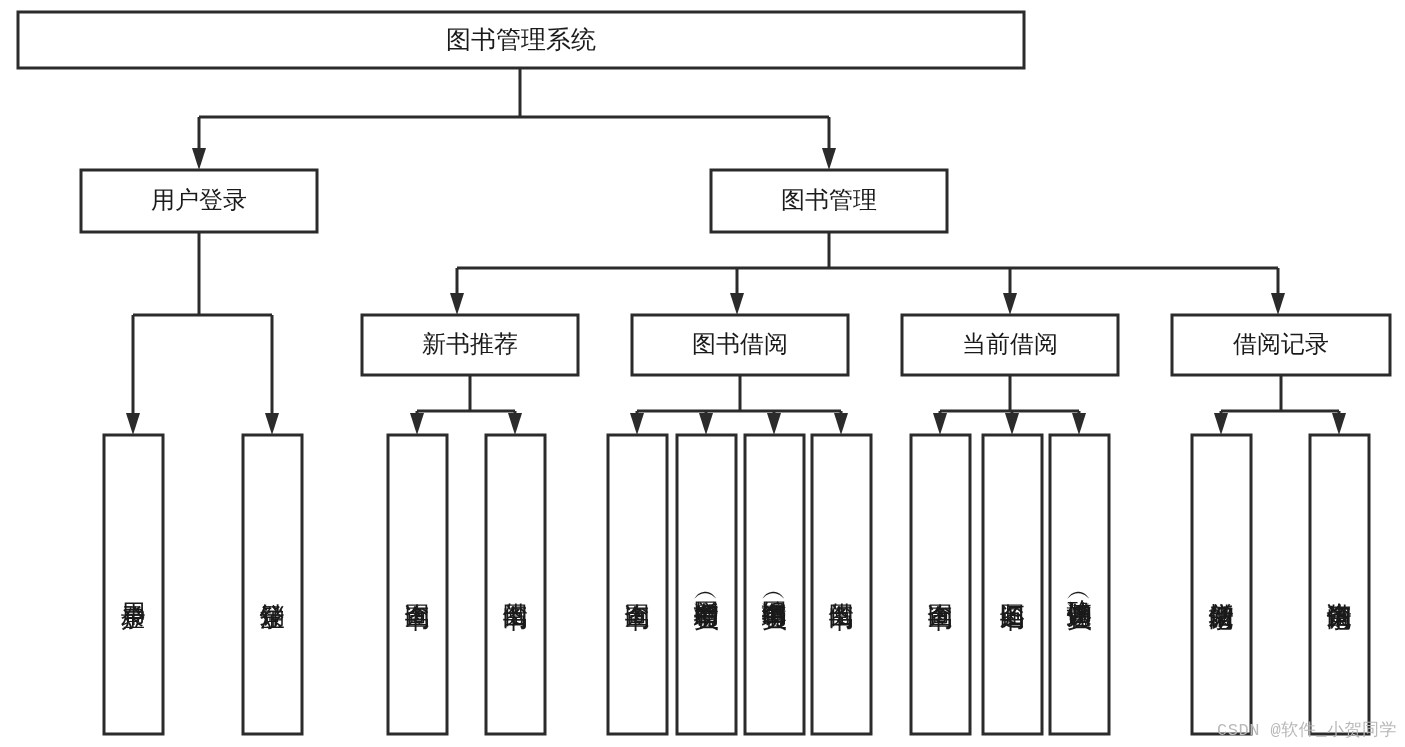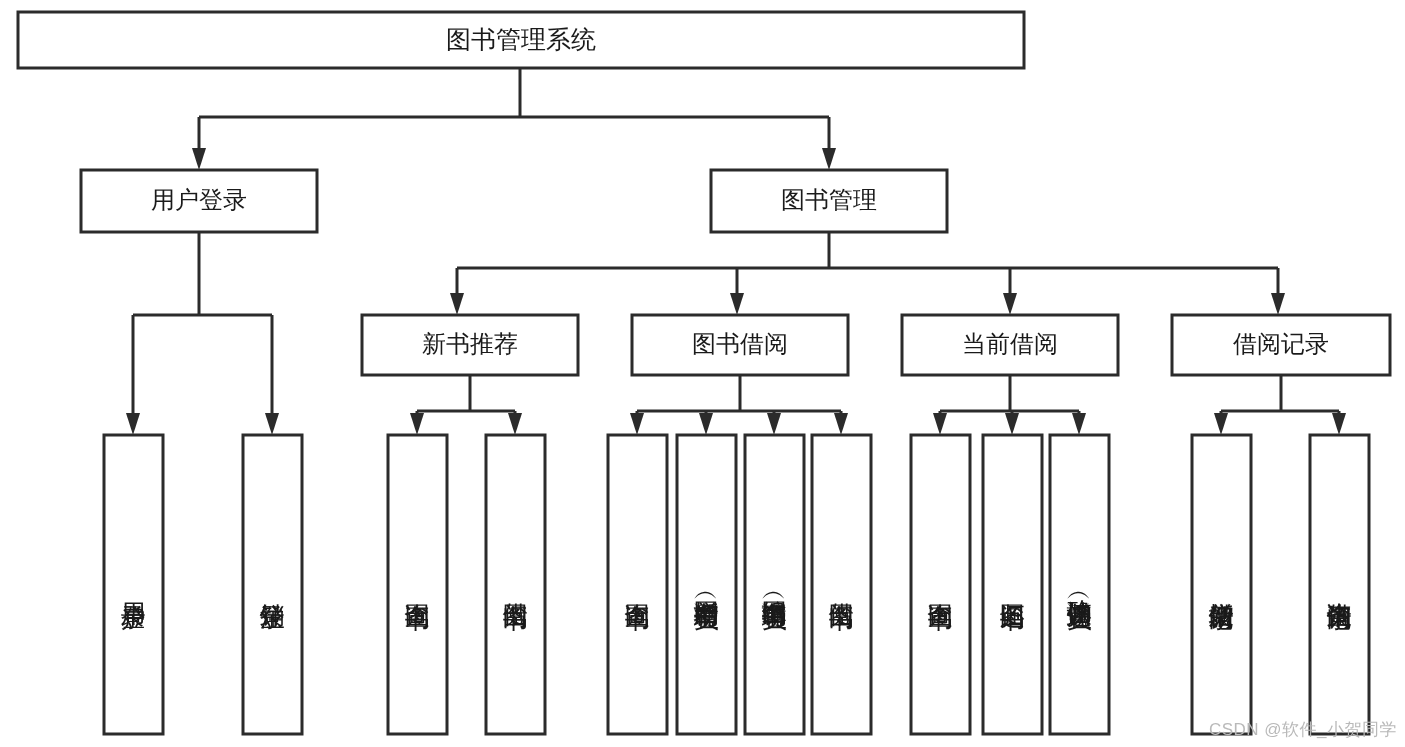--- a/index.html
+++ b/index.html
@@ -21,21 +21,21 @@
     writing-mode:vertical-rl;
     text-orientation:upright;
     font-family:"Liberation Sans","DejaVu Sans",sans-serif;
     font-size:25px;color:#1a1a1a;
     line-height:1.05;letter-spacing:1px;
     display:flex;align-items:center;justify-content:center;
     white-space:nowrap;pointer-events:none;
   }
   .watermark{
     position:absolute;right:8px;bottom:6px;
-    font-family:Liberation Sans, sans-serif;
+    font-family:Liberation Mono, monospace;
     font-size:17px;color:#b9b9b9;letter-spacing:0.5px;
     white-space:nowrap;
   }
 </style>
 </head>
 <body>
 
 <svg id="canvas" viewBox="0 0 1405 747" xmlns="http://www.w3.org/2000/svg">
   <g id="connector-layer">
       <line x1="520" y1="68" x2="520" y2="117" class="conn"></line>

